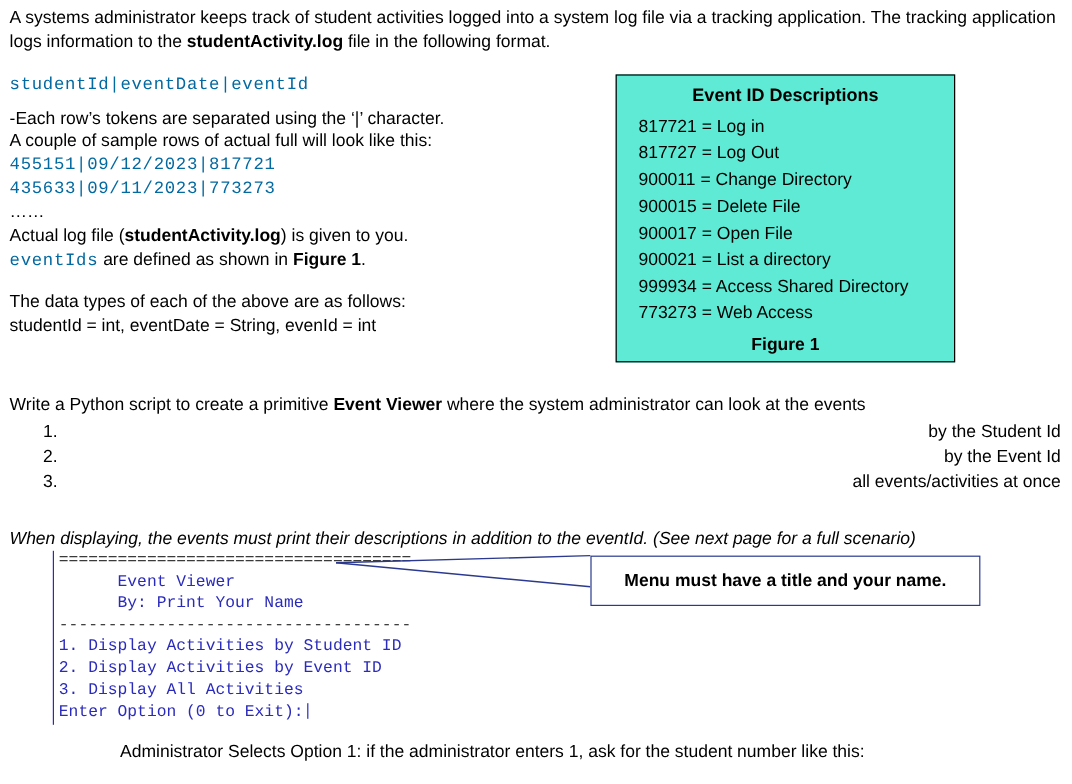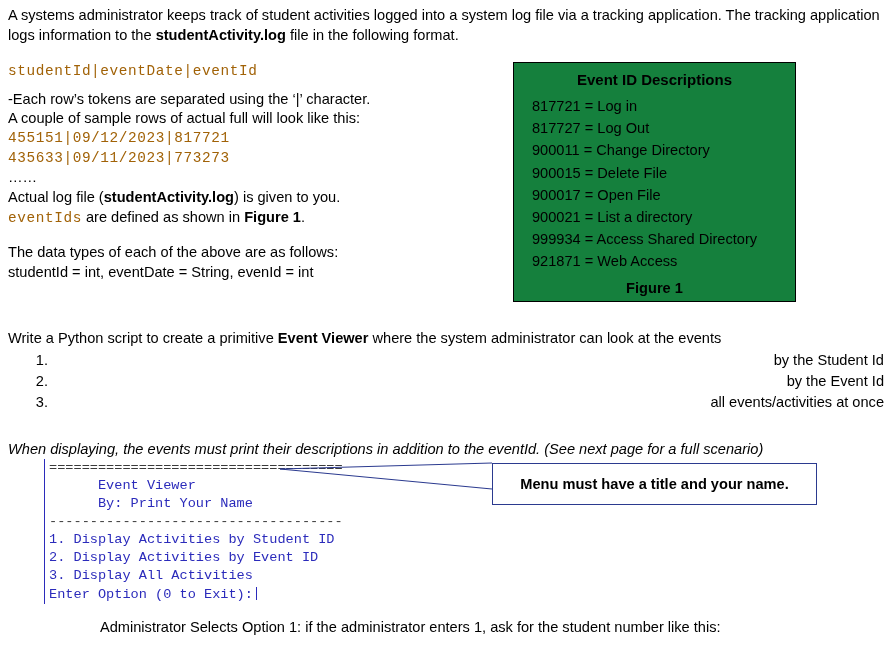--- a/index.html
+++ b/index.html
@@ -28,21 +28,21 @@
     width: 876px;
     line-height: 1.35;
   }
   .intro b { font-weight: bold; }
 
   .mono {
     font-family: "Liberation Mono", monospace;
     font-size: 14.4px;
     letter-spacing: 0.6px;
   }
-  .grayish { color: #a16207; }
+  .grayish { color: #0369a1; }
 
   .leftcol {
     position: absolute;
     left: 8px;
     top: 62px;
     width: 470px;
     line-height: 1.36;
   }
   .leftcol .line { margin: 0; padding: 0; }
   .spacer-sm { height: 8px; }
@@ -51,21 +51,21 @@
 
   .figbox {
     position: absolute;
     left: 513px;
     top: 62px;
     width: 283px;
     height: 240px;
     border: 1.4px solid #000;
     box-sizing: border-box;
     padding: 8px 0 0 0;
-    background: #15803d;
+    background: #5eead4;
   }
   .figbox .fig-title {
     text-align: center;
     font-weight: bold;
     font-size: 15px;
     margin-bottom: 7px;
   }
   .figbox ul {
     list-style: none;
     margin: 0;
@@ -194,21 +194,21 @@
   <div class="figbox">
     <div class="fig-title">Event ID Descriptions</div>
     <ul>
       <li>817721 = Log in</li>
       <li>817727 = Log Out</li>
       <li>900011 = Change Directory</li>
       <li>900015 = Delete File</li>
       <li>900017 = Open File</li>
       <li>900021 = List a directory</li>
       <li>999934 = Access Shared Directory</li>
-      <li>921871 = Web Access</li>
+      <li>773273 = Web Access</li>
     </ul>
     <div class="fig-caption">Figure 1</div>
   </div>
 
   <div class="writepara">
     <div>
       <span>Write a Python script to create a primitive </span><b>Event Viewer</b><span> where the system administrator can look at the events</span>
     </div>
     <ol class="numlist">
       <li>by the Student Id</li>

